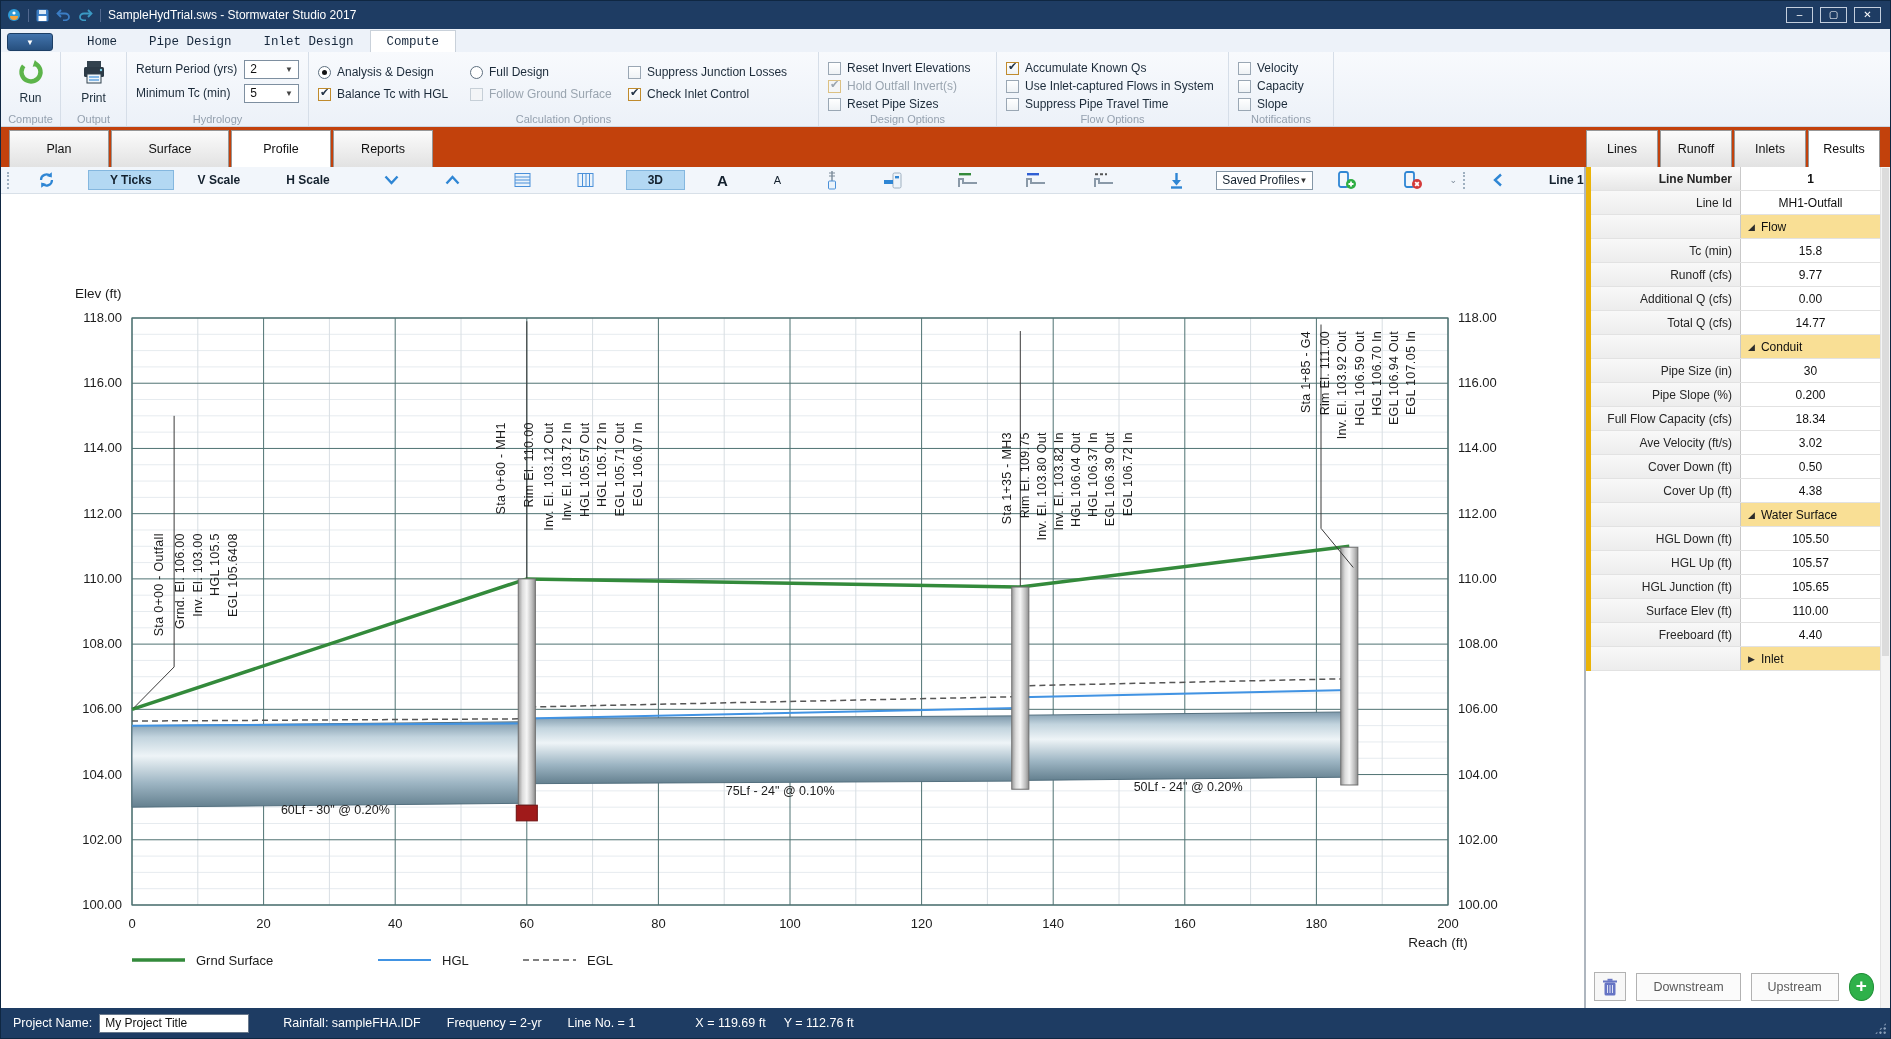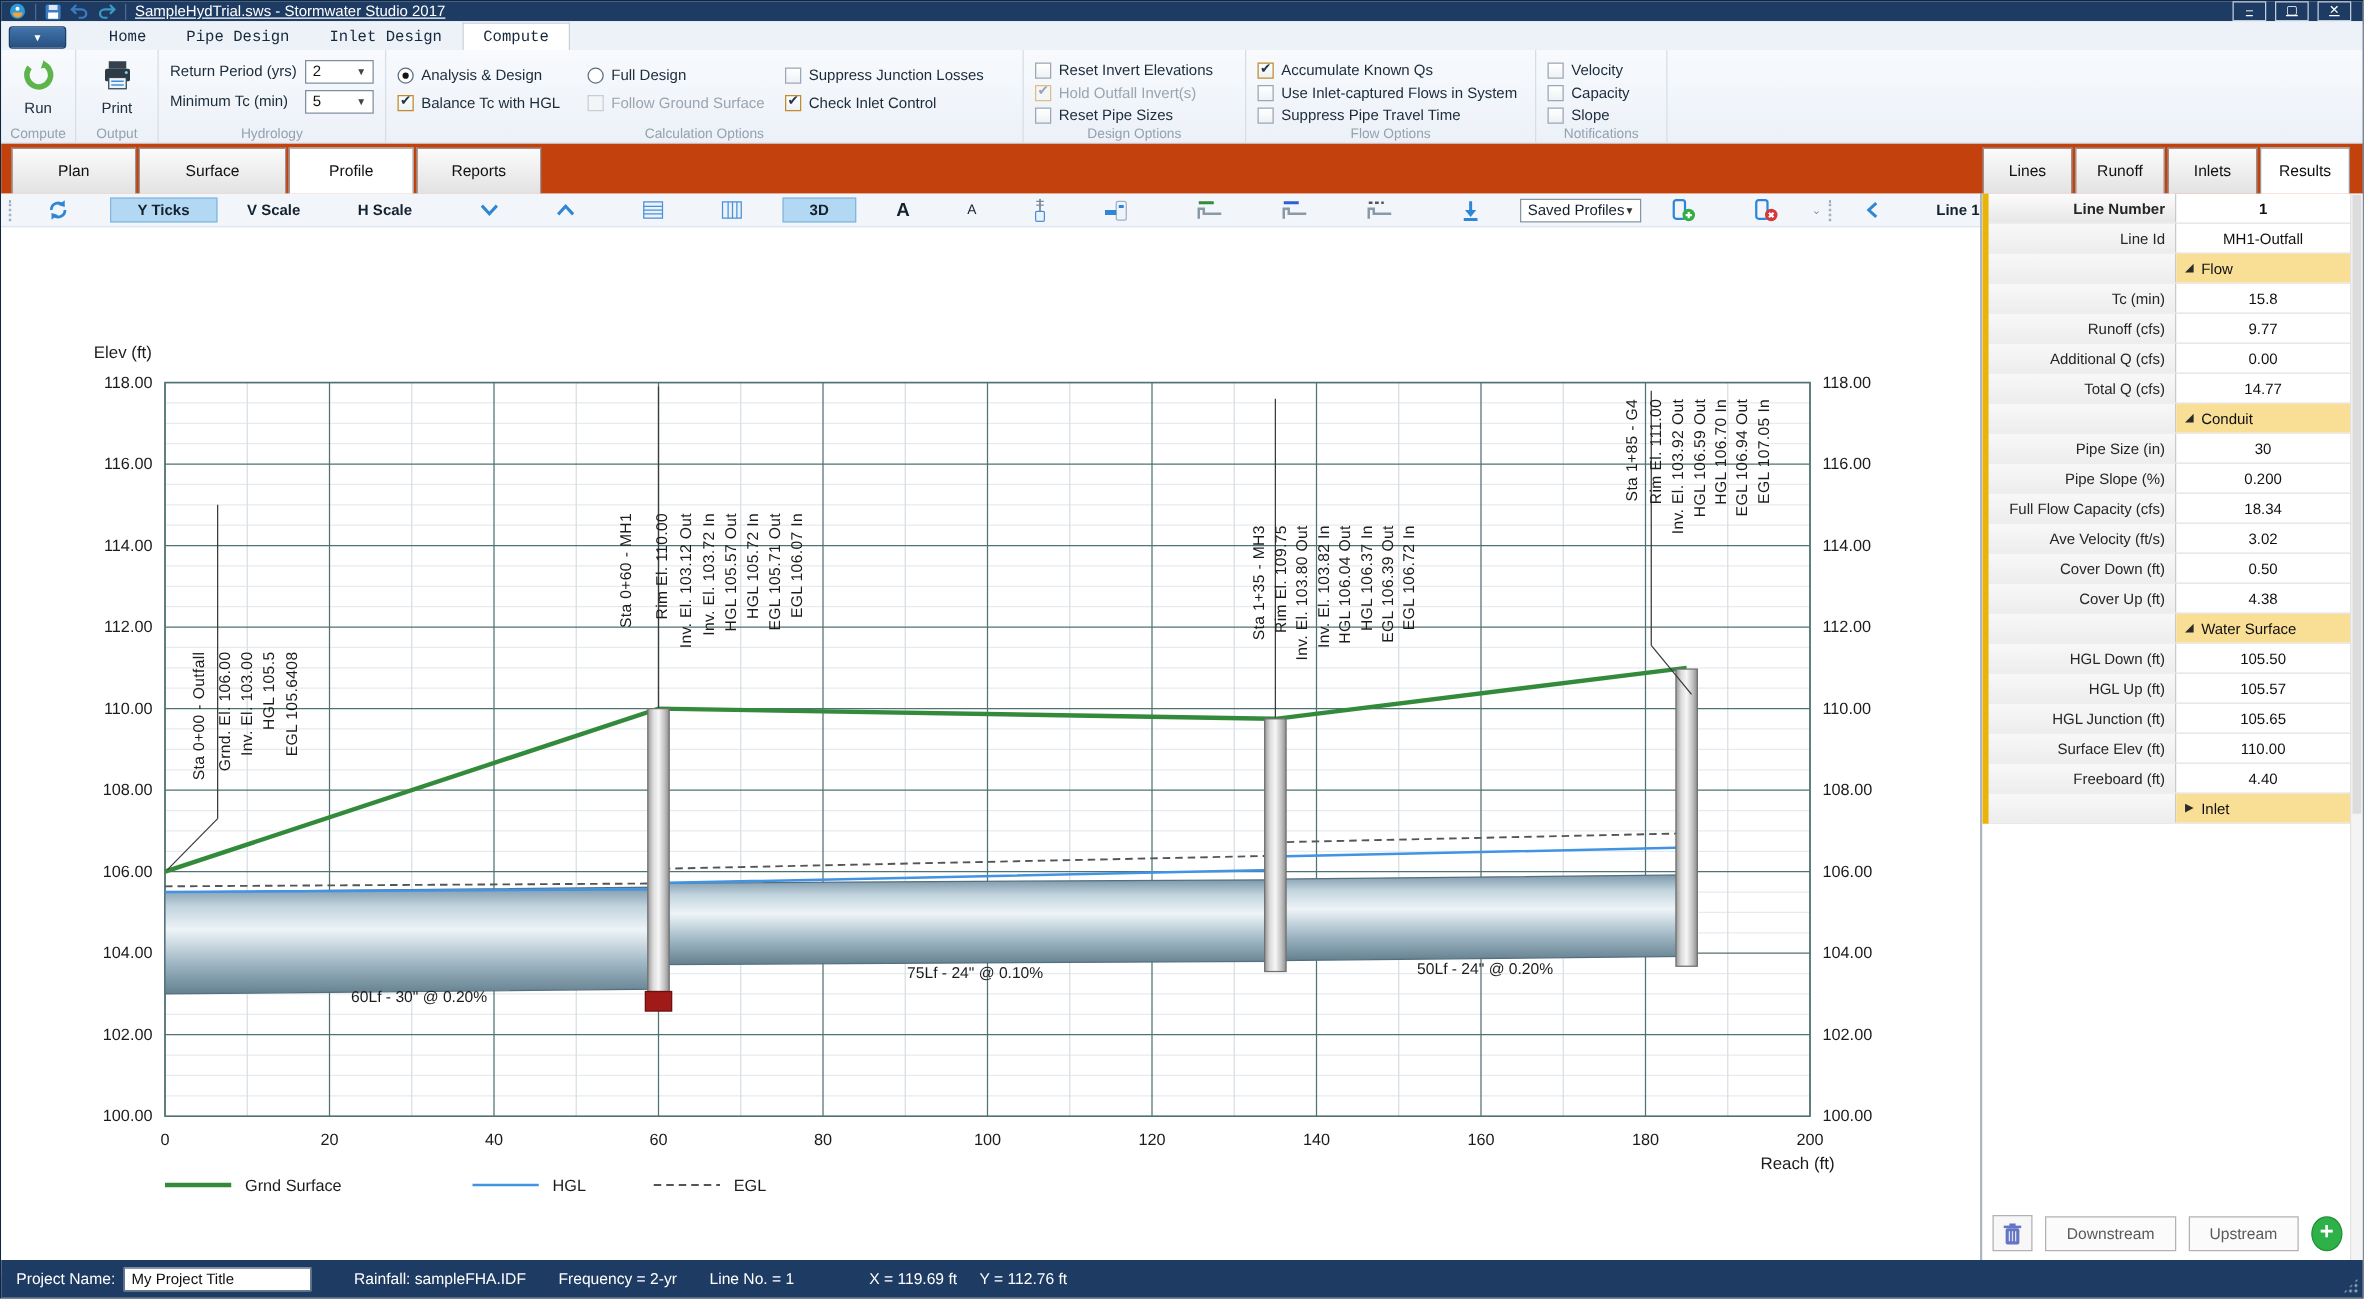--- a/index.html
+++ b/index.html
@@ -5,21 +5,21 @@
   * { box-sizing: border-box; }
   html,body { margin:0; padding:0; }
   body {
     width:1891px; height:1039px; overflow:hidden; background:#fff;
     font-family:"Liberation Sans","DejaVu Sans",sans-serif; font-size:12px; color:#1c2b3a;
     -webkit-font-smoothing:antialiased;
   }
   .app { width:1891px; height:1039px; display:flex; flex-direction:column; border:1px solid #0f2742; }
 
   
-  .titlebar { height:16px; background:#1e3c63; display:flex; align-items:center; gap:7px; padding:0 6px; color:#fff; font-size:12px; flex:none;text-decoration:underline; }
+  .titlebar { height:28px; background:#1e3c63; display:flex; align-items:center; gap:7px; padding:0 6px; color:#fff; font-size:12px; flex:none; }
   .tb-sep { width:1px; height:13px; background:#51688f; }
   .tb-ic { display:flex; align-items:center; }
   .win-btns { margin-left:auto; display:flex; gap:7px; padding-right:3px; }
   .win-btn { width:27px; height:16px; border:1px solid #c3cedd; color:#fff; font-size:10px; line-height:13px; text-align:center; background:transparent; }
 
   
   .ribbon-tabs { height:23px; background:#edf2f9; display:flex; align-items:flex-end; padding-left:6px; flex:none; }
   .app-menu { width:46px; height:18px; margin:0 18px 1px 0; border-radius:3px; background:linear-gradient(#4274ad,#27507f); border:1px solid #1d3f66; display:flex; align-items:center; justify-content:center; color:#fff; font-size:8px; }
   .rtab { padding:4px 16px 3px; font-size:12.5px; color:#17283c;font-family:Liberation Mono, monospace; }
   .rtab.active { background:#fff; border:1px solid #c9d1da; border-bottom:1px solid #fff; margin-bottom:-1px; }

